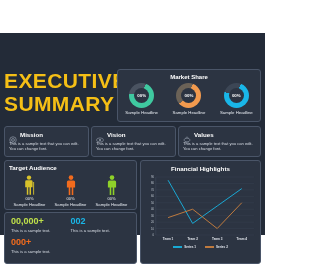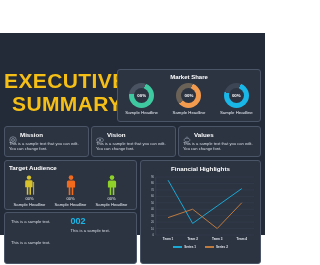--- a/index.html
+++ b/index.html
@@ -5,21 +5,21 @@
   html,body{margin:0;padding:0;background:#ffffff;}
   body{width:265px;height:265px;overflow:hidden;font-family:"Liberation Sans",sans-serif;}
   .slide{position:absolute;left:0;top:33px;width:265px;height:202px;background:#232b38;}
   .panel{background:#2c3442;border:1px solid #4a5568;border-radius:3px;box-sizing:border-box;position:absolute;}
   .ttl{color:#f5bf16;font-weight:bold;letter-spacing:.4px;line-height:1.08;}
   .hdr{color:#ffffff;font-weight:bold;}
   .body-txt{color:#d8dde5;line-height:1.35;}
   
   #title-block{position:absolute;left:4px;top:37px;width:110px;}
   #title-block .l1{font-size:21px;}
-  #title-block .l2{font-size:21px;margin-left:8px;}
+  #title-block .l2{font-size:21px;}
   
   #market-share{left:117px;top:36px;width:144px;height:53px;}
   #market-share .mtitle{color:#fff;font-size:6px;font-weight:bold;text-align:center;margin-top:4px;}
   .donuts{display:flex;justify-content:space-around;margin-top:3px;}
   .donut-wrap{width:44px;text-align:center;}
   .donut{width:25px;height:25px;margin:0 auto;border-radius:50%;position:relative;}
   .donut .hole{position:absolute;left:5px;top:5px;width:15px;height:15px;border-radius:50%;background:#2c3442;
     display:flex;align-items:center;justify-content:center;color:#ffffff;font-size:4.4px;font-weight:bold;}
   .donut-cap{color:#e8ecf2;font-size:4.3px;margin-top:2px;white-space:nowrap;}
   
@@ -155,27 +155,29 @@
         </svg>
         <div class="pct">00%</div>
         <div class="phl">Sample Headline</div>
       </div>
     </div>
   </div>
 
   <div class="panel" id="stats-card">
     <div class="stats-grid">
       <div>
+        <div class="stat-val" id="sv0" style="color: rgb(191, 224, 74);">00,000+</div>
         <div class="stat-sub">This is a sample text.</div>
       </div>
       <div>
         <div class="stat-val" id="sv1" style="color: rgb(25, 182, 232);">002</div>
         <div class="stat-sub">This is a sample text.</div>
       </div>
       <div>
+        <div class="stat-val" id="sv2" style="color: rgb(242, 107, 29);">000+</div>
         <div class="stat-sub">This is a sample text.</div>
       </div>
     </div>
   </div>
 
   <div class="panel" id="chart-card">
     <div class="ctitle">Financial Highlights</div>
     <div class="plot" id="plot">
       <svg id="plot-svg" width="100%" height="100%" viewBox="0 0 113 68" preserveAspectRatio="none" style="position:absolute;left:0;top:0;">
           <line x1="11" y1="2" x2="111" y2="2" stroke="#3b4455" stroke-width="0.4"></line>

